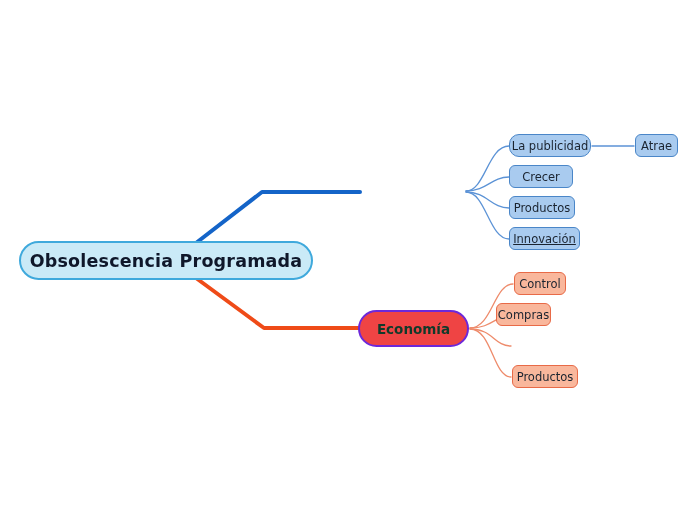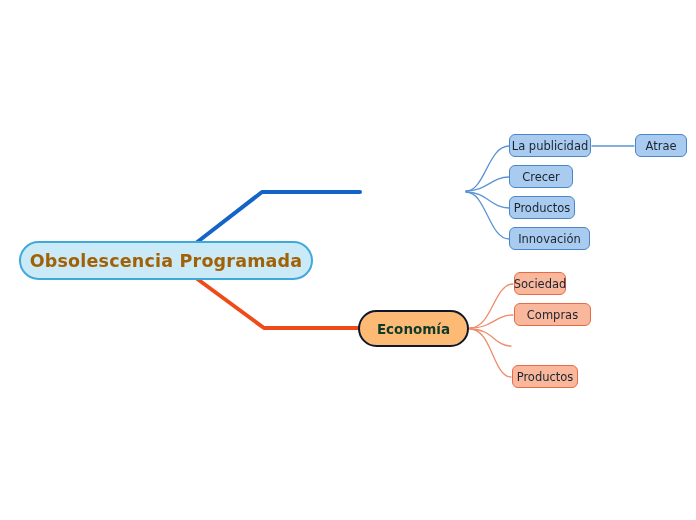--- a/index.html
+++ b/index.html
@@ -38,21 +38,21 @@
 
   
   .node-root {
     left: 19px;
     top: 241px;
     width: 294px;
     height: 39px;
     background: #CAEAF7;
     border: 2px solid #3FA9DC;
     border-radius: 20px;
-    color: #a16207;
+    color: #0f172a;
     font-size: 17.5px;
     font-weight: bold;
     letter-spacing: 0.2px;
   }
 
   
   .node-branch {
     height: 37px;
     border-radius: 19px;
     font-size: 13.5px;
@@ -63,22 +63,22 @@
     left: 358px;
     top: 173px;
     width: 107px;
     background: #A8CDF5;
     border: 2px solid #1F62D2;
   }
   .node-branch-orange {
     left: 358px;
     top: 310px;
     width: 111px;
-    background: #fdba74;
-    border: 2px solid #0f172a;
+    background: #ef4444;
+    border: 2px solid #6d28d9;
   }
 
   
   .node-leaf {
     height: 23px;
     border-radius: 6px;
     font-size: 11.5px;
     font-weight: normal;
     color: #1B2430;
     padding: 0 8px;
@@ -118,45 +118,45 @@
 
   <div class="node node-root">
     <span>Obsolescencia  Programada</span>
   </div>
 
 
   <div class="node node-branch node-branch-orange">
     <span>Economía</span>
   </div>
 
-  <div class="node node-leaf leaf-blue" style="left:509px; top:134px; width:82px;">
+  <div class="node node-leaf leaf-blue" style="left:509px; top:134px; width:82px;border-radius:10px;">
     <span>La publicidad</span>
   </div>
 
-  <div class="node node-leaf leaf-blue" style="left:635px; top:134px; width:52px;">
+  <div class="node node-leaf leaf-blue" style="left:635px; top:134px; width:43px;">
     <span>Atrae</span>
   </div>
 
   <div class="node node-leaf leaf-blue" style="left:509px; top:165px; width:64px;">
     <span>Crecer</span>
   </div>
 
   <div class="node node-leaf leaf-blue" style="left:509px; top:196px; width:66px;">
     <span>Productos</span>
   </div>
 
-  <div class="node node-leaf leaf-blue" style="left:509px; top:227px; width:81px;">
+  <div class="node node-leaf leaf-blue" style="left:509px; top:227px; width:71px;text-decoration:underline;">
     <span>Innovación</span>
   </div>
 
   <div class="node node-leaf leaf-orange" style="left:514px; top:272px; width:52px;">
-    <span>Sociedad</span>
+    <span>Control</span>
   </div>
 
-  <div class="node node-leaf leaf-orange" style="left:514px; top:303px; width:77px;">
+  <div class="node node-leaf leaf-orange" style="left:496px; top:303px; width:55px;">
     <span>Compras</span>
   </div>
 
 
   <div class="node node-leaf leaf-orange" style="left:512px; top:365px; width:66px;">
     <span>Productos</span>
   </div>
 
 </div>
 

